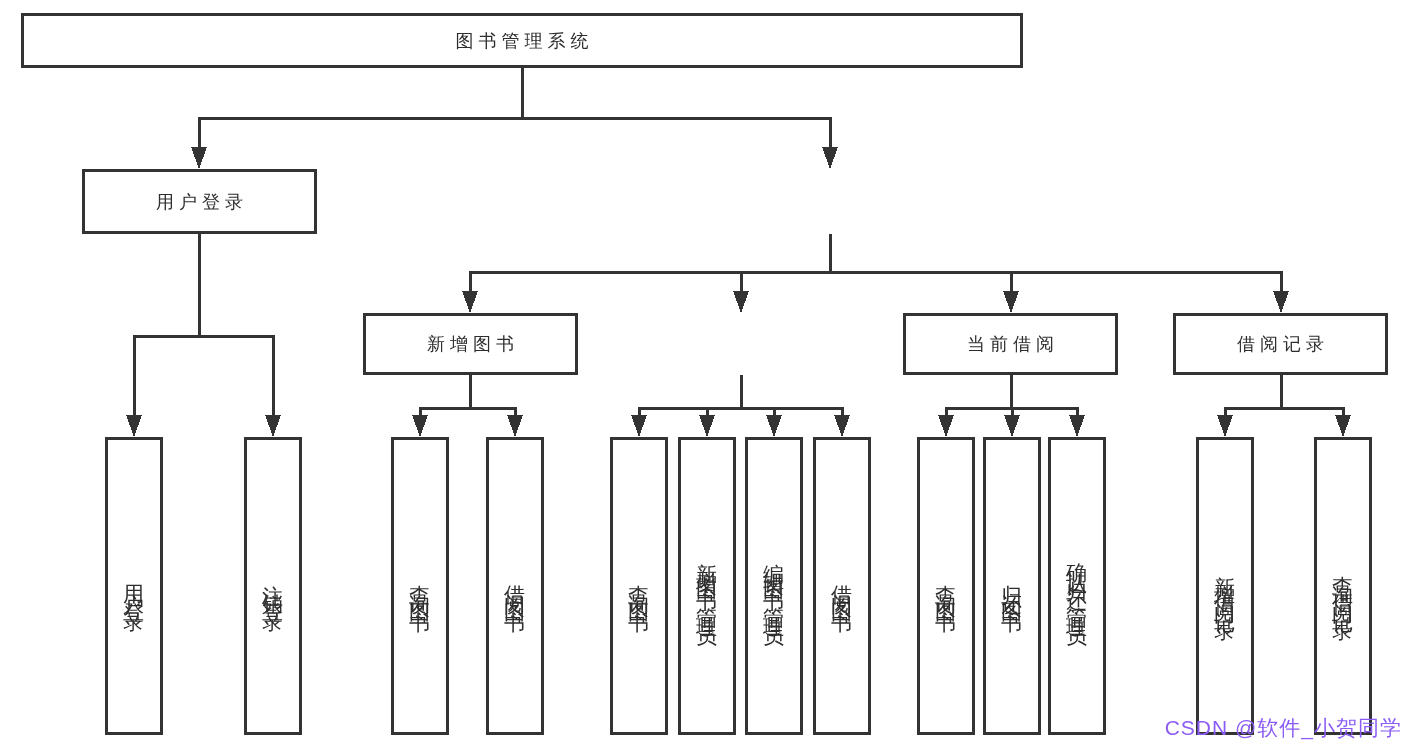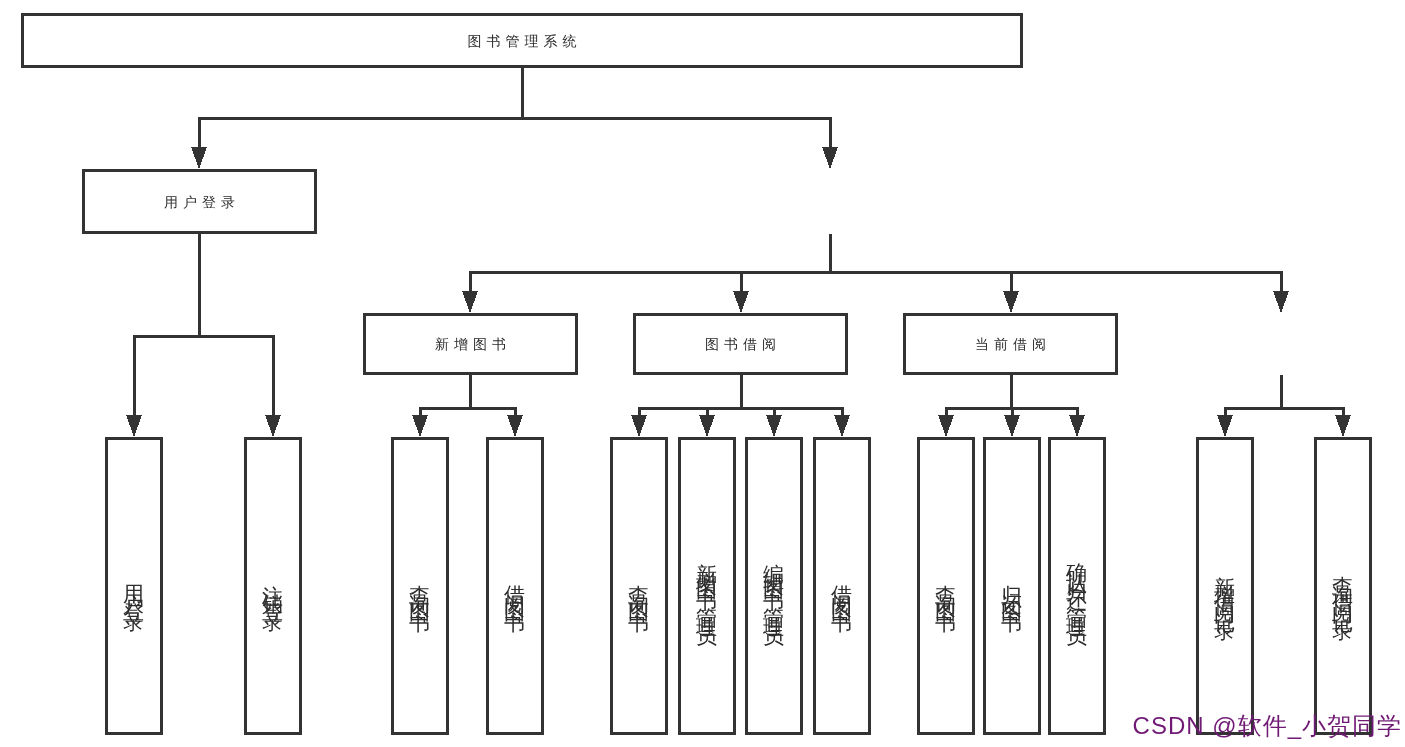--- a/index.html
+++ b/index.html
@@ -23,41 +23,41 @@
     position: absolute;
     box-sizing: border-box;
     background: #ffffff;
     border: 3px solid #333333;
     display: flex;
     align-items: center;
     justify-content: center;
     color: #2d2d2d;
   }
   .node .htext {
-    font-size: 14px;
+    font-size: 18px;
     letter-spacing: 5px;
     text-indent: 5px;
     white-space: nowrap;
     line-height: 1;
   }
   .node .vtext {
     writing-mode: vertical-rl;
     text-orientation: mixed;
     font-size: 21px;
     letter-spacing: 9px;
     line-height: 1;
     white-space: nowrap;
   }
   .watermark {
     position: absolute;
     right: 3px;
     bottom: 5px;
-    font-size: 24px;
+    font-size: 21px;
     letter-spacing: 1px;
-    color: #701a75;
+    color: #8b5cf6;
     z-index: 5;
     white-space: nowrap;
   }
 </style>
 </head>
 <body>
 
 <div class="stage">
 
   <svg class="wires" width="1405" height="747" viewBox="0 0 1405 747" shape-rendering="crispEdges">
@@ -133,25 +133,25 @@
     <span class="htext">图书管理系统</span>
   </div>
 
   <div class="node" style="left:82px; top:169px; width:235px; height:65px;">
     <span class="htext">用户登录</span>
   </div>
 
   <div class="node" style="left:363px; top:313px; width:215px; height:62px;">
     <span class="htext">新增图书</span>
   </div>
-  <div class="node" style="left:633px; top:313px; width:215px; height:62px;">
-    <span class="htext">图书借阅</span>
-  </div>
   <div class="node" style="left:903px; top:313px; width:215px; height:62px;">
     <span class="htext">当前借阅</span>
+  </div>
+  <div class="node" style="left:1173px; top:313px; width:215px; height:62px;">
+    <span class="htext">借阅记录</span>
   </div>
 
   <div class="node" style="left:105px; top:437px; width:58px; height:298px;">
     <span class="vtext">用户登录</span>
   </div>
   <div class="node" style="left:244px; top:437px; width:58px; height:298px;">
     <span class="vtext">注销登录</span>
   </div>
 
   <div class="node" style="left:391px; top:437px; width:58px; height:298px;">

